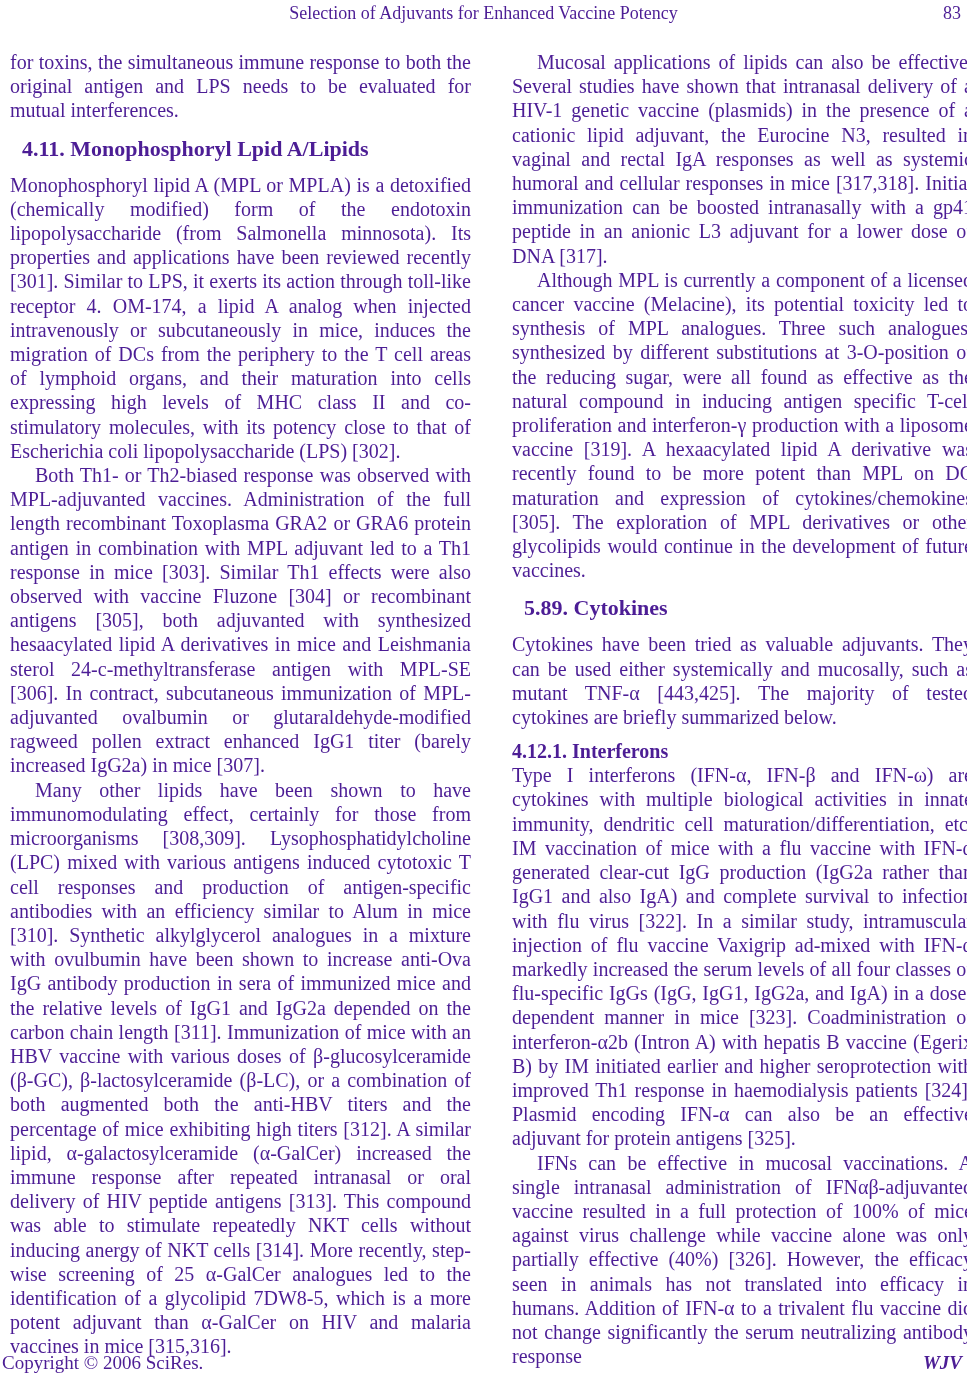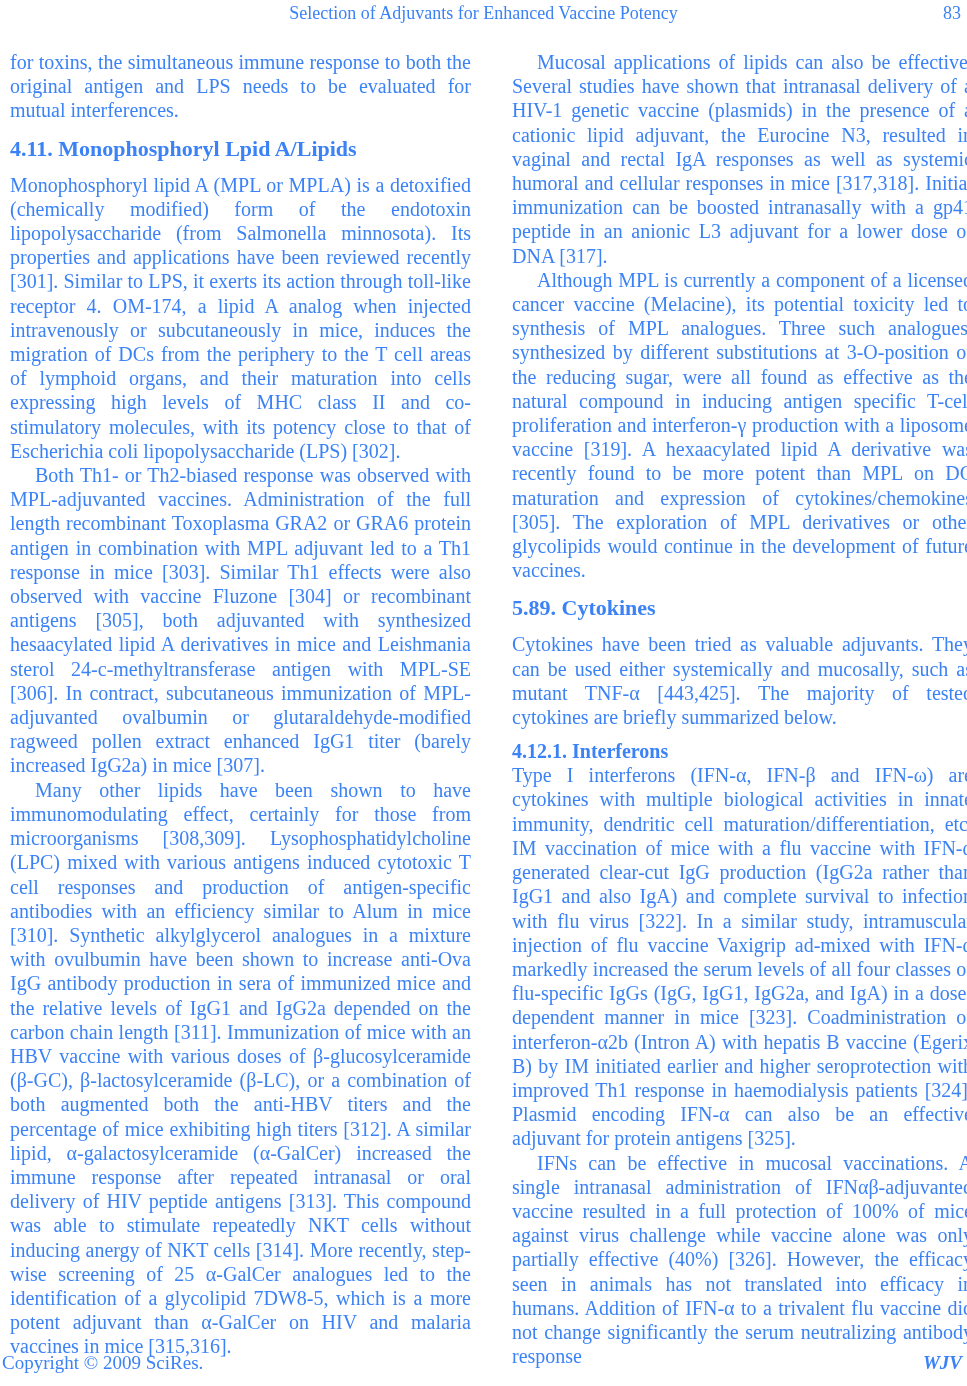--- a/index.html
+++ b/index.html
@@ -5,21 +5,21 @@
   html, body {
     margin: 0;
     padding: 0;
     background: #ffffff;
   }
   .page {
     position: relative;
     width: 967px;
     height: 1386px;
     background: #ffffff;
-    color: #3b82f6;
+    color: #4c1d95;
     font-family: "Liberation Serif", serif;
     overflow: hidden;
   }
   .running-head {
     position: absolute;
     top: 2px;
     left: 0;
     width: 100%;
     font-size: 18px;
     line-height: 22px;
@@ -48,21 +48,21 @@
     line-height: 24.2px;
     text-align: justify;
   }
   .indent {
     text-indent: 25px;
   }
   .section-heading {
     font-size: 22px;
     line-height: 26px;
     font-weight: bold;
-    margin: 13px 0 11px 0;
+    margin: 13px 0 11px 12px;
   }
   .subsection-heading {
     font-size: 20px;
     line-height: 24px;
     font-weight: bold;
     margin: 10px 0 0 0;
   }
   .page-footer {
     position: absolute;
     left: 2px;
@@ -103,17 +103,17 @@
       <h2 class="section-heading">5.89. Cytokines</h2>
       <p class="body-text">Cytokines have been tried as valuable adjuvants. They can be used either systemically and mucosally, such as mutant TNF-α [443,425]. The majority of tested cytokines are briefly summarized below.</p>
       <h3 class="subsection-heading">4.12.1. Interferons</h3>
       <p class="body-text">Type I interferons (IFN-α, IFN-β and IFN-ω) are cytokines with multiple biological activities in innate immunity, dendritic cell maturation/differentiation, etc. IM vaccination of mice with a flu vaccine with IFN-α generated clear-cut IgG production (IgG2a rather than IgG1 and also IgA) and complete survival to infection with flu virus [322]. In a similar study, intramuscular injection of flu vaccine Vaxigrip ad-mixed with IFN-α markedly increased the serum levels of all four classes of flu-specific IgGs (IgG, IgG1, IgG2a, and IgA) in a dose-dependent manner in mice [323]. Coadministration of interferon-α2b (Intron A) with hepatis B vaccine (Egerix B) by IM initiated earlier and higher seroprotection with improved Th1 response in haemodialysis patients [324]. Plasmid encoding IFN-α can also be an effective adjuvant for protein antigens [325].</p>
       <p class="body-text indent">IFNs can be effective in mucosal vaccinations. A single intranasal administration of IFNαβ-adjuvanted vaccine resulted in a full protection of 100% of mice against virus challenge while vaccine alone was only partially effective (40%) [326]. However, the efficacy seen in animals has not translated into efficacy in humans. Addition of IFN-α to a trivalent flu vaccine did not change significantly the serum neutralizing antibody response</p>
     </section>
 
   </main>
 
   <footer class="page-footer">
-    <div class="foot-copyright">Copyright © 2009 SciRes.</div>
+    <div class="foot-copyright">Copyright © 2006 SciRes.</div>
     <div class="foot-journal">WJV</div>
   </footer>
 
 </div>
 
 </body></html>

